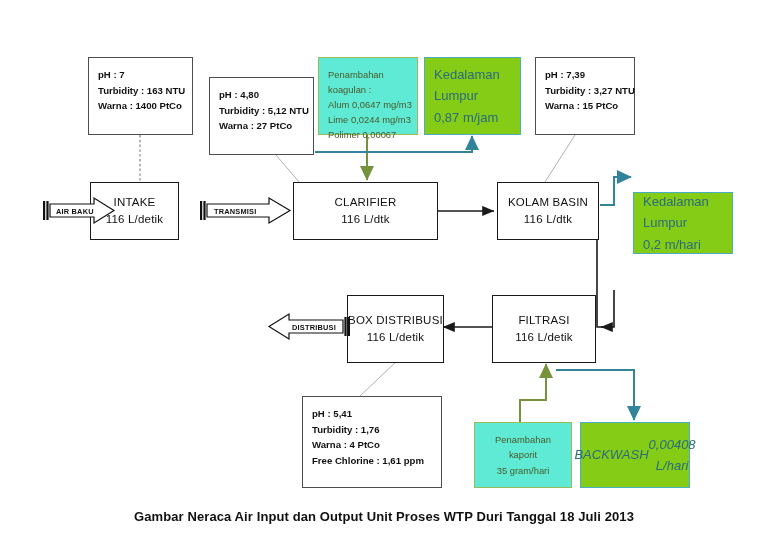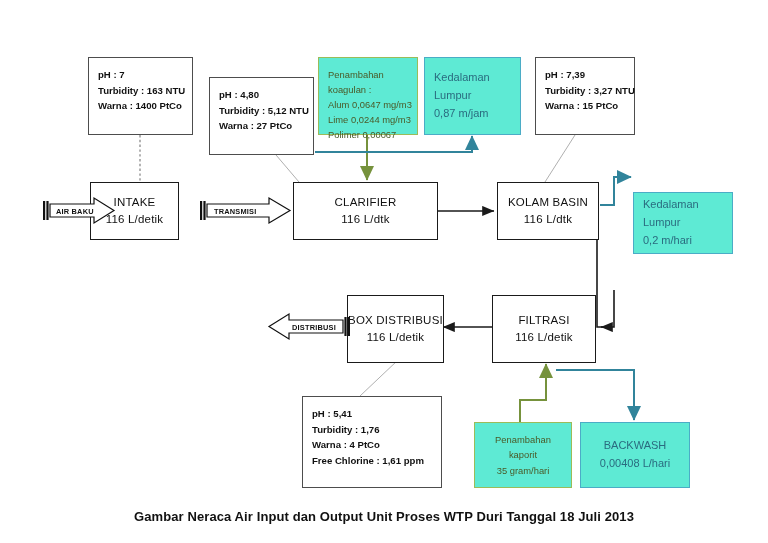--- a/index.html
+++ b/index.html
@@ -13,26 +13,26 @@
   .proc .l1{font-weight:400;}
   .proc .l2{font-weight:400;}
   .quality{border:1.5px solid #4d4d4d;font-size:9.6px;line-height:1.62;
            padding:9px 0 11px 9px;font-weight:bold;color:#111;}
   .quality div{white-space:nowrap;}
   .green{border:1.6px solid #9bbb59;background:#5eead4;color:#4a5a28;
          font-size:9.4px;line-height:1.6;}
   .green.lefttext{padding:9px 0 0 9px;font-weight:normal;}
   .green.ctr{display:flex;flex-direction:column;align-items:center;
              justify-content:center;text-align:center;}
-  .blue{border:1.7px solid #4bacc6;background:#5eead4;color:#2a6b7f;
-        font-size:11px;line-height:1.62;}
+  .blue{border:1.7px solid #4bacc6;background:#84cc16;color:#2a6b7f;
+        font-size:13px;line-height:1.62;}
   .blue.lefttext{padding:0 0 0 9px;display:flex;flex-direction:column;
                  justify-content:center;}
-  .blue.ctr{display:flex;flex-direction:column;align-items:center;
-            justify-content:center;text-align:center;}
+  .blue.ctr{display:flex;flex-direction:row;align-items:center;
+            justify-content:center;text-align:center;font-style:italic;}
   .pennant{position:absolute;font-size:7.4px;font-weight:bold;
            letter-spacing:.2px;color:#111;}
   .pennant span{position:absolute;white-space:nowrap;}
   .caption{position:absolute;width:768px;text-align:center;
            font-size:13px;font-weight:bold;color:#111;letter-spacing:.1px;}
   svg{position:absolute;left:0;top:0;overflow:visible;}
 </style>
 </head>
 <body>
 

